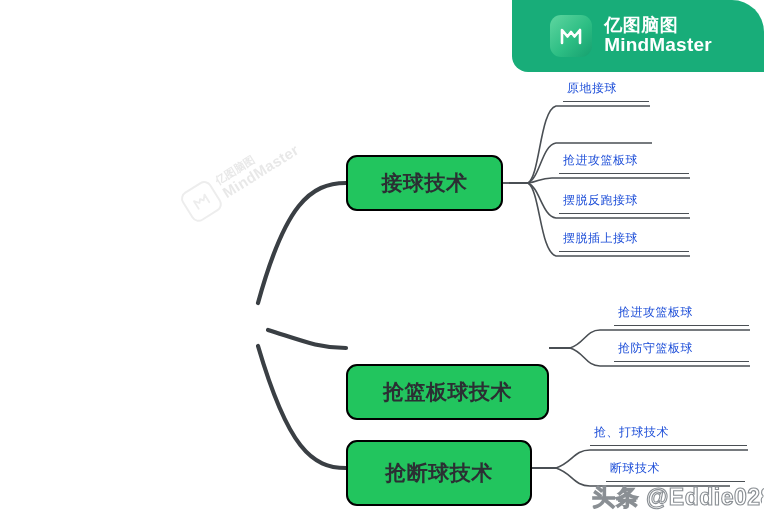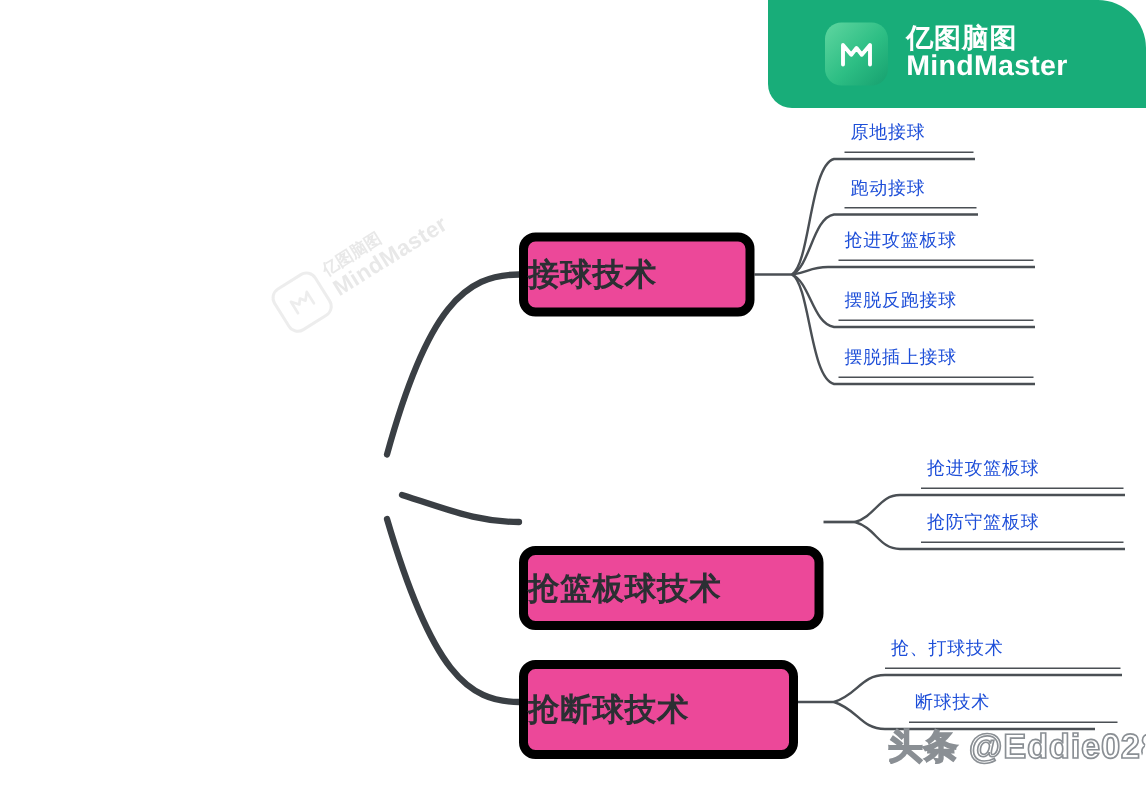--- a/index.html
+++ b/index.html
@@ -80,25 +80,26 @@
     font-size: 29px;
     font-weight: bold;
     letter-spacing: 1px;
     z-index: 5;
   }
 
   
   .branch-node {
     position: absolute;
     box-sizing: border-box;
-    background: #ec4899;
-    border: 6px solid #000000;
+    background: #22c55e;
+    border: 2px solid #000000;
     border-radius: 11px;
     display: flex;
     align-items: center;
+    justify-content: center;
     color: #2B2F33;
     font-size: 21px;
     font-weight: bold;
     letter-spacing: 0.5px;
     z-index: 5;
   }
   #branch-1 { left: 346px; top: 155px; width: 157px; height: 56px; }
   #branch-2 { left: 346px; top: 320px; width: 203px; height: 56px; margin-top: 44px; }
   #branch-3 { left: 346px; top: 440px; width: 186px; height: 66px; }
 
@@ -232,23 +233,20 @@
   <div class="branch-node" id="branch-2">
     <span>抢篮板球技术</span>
   </div>
   <div class="branch-node" id="branch-3">
     <span>抢断球技术</span>
   </div>
 
   <div class="leaf-node" style="left:563px; top:80px; width:86px;">
     <span>原地接球</span>
   </div>
-  <div class="leaf-node" style="left:563px; top:117px; width:88px;">
-    <span>跑动接球</span>
-  </div>
   <div class="leaf-node" style="left:559px; top:152px; width:130px;">
     <span>抢进攻篮板球</span>
   </div>
   <div class="leaf-node" style="left:559px; top:192px; width:130px;">
     <span>摆脱反跑接球</span>
   </div>
   <div class="leaf-node" style="left:559px; top:230px; width:130px;">
     <span>摆脱插上接球</span>
   </div>
 

